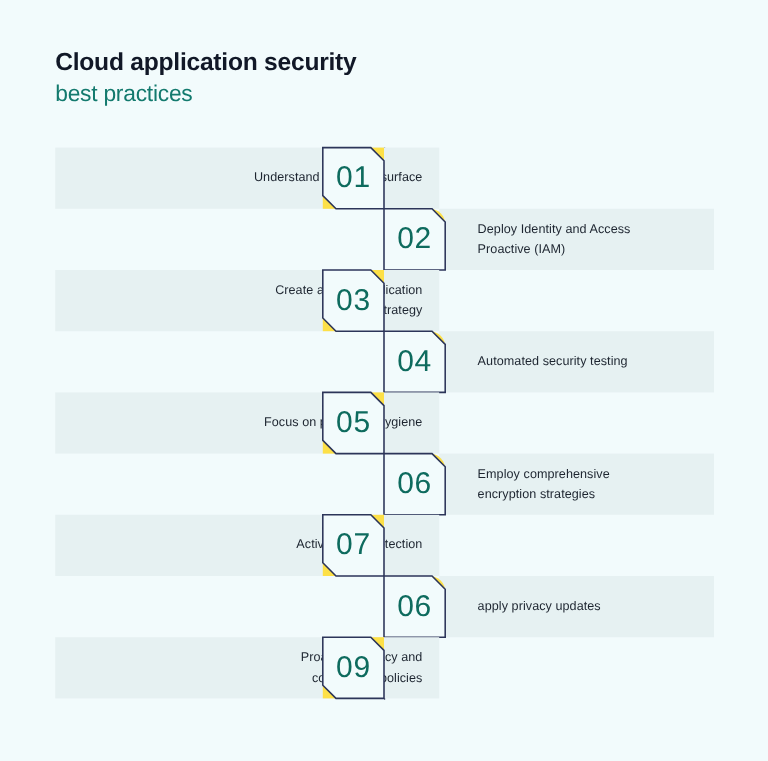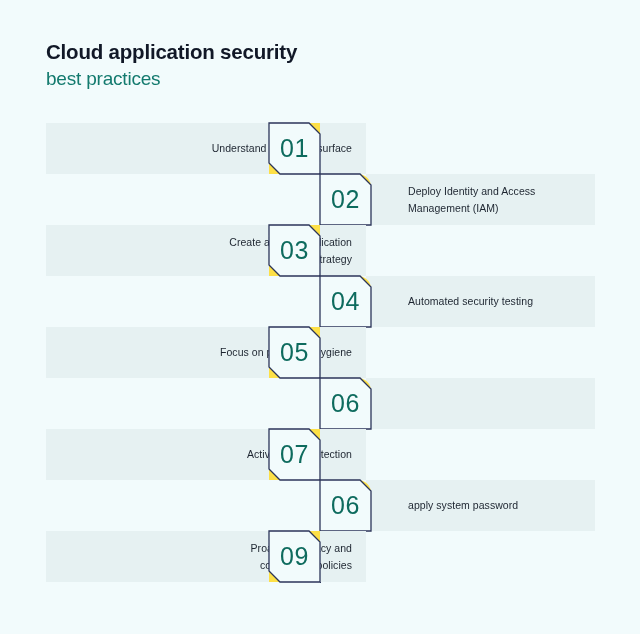--- a/index.html
+++ b/index.html
@@ -87,21 +87,21 @@
     color: #1d2530;
     letter-spacing: 0.05px;
   }
   .step.left .label {
     left: 60px;
     right: 288px;
     text-align: right;
     align-items: flex-end;
   }
   .step.right .label {
-    left: 408px;
+    left: 398px;
     right: 58px;
     text-align: right;
     align-items: flex-start;
   }
   .label .ln {
     display: block;
     white-space: nowrap;
   }
 
   
@@ -169,21 +169,21 @@
           <svg viewBox="0 0 51 51">
             <polygon points="0,0 40,0 51,11 51,51 11,51 0,40" fill="#f2fbfc" stroke="#2c3559" stroke-width="1.3"></polygon>
           </svg>
           <span class="numtext">01</span>
         </div>
       </div>
       <div class="step right">
         <div class="band"></div>
         <div class="label">
           <span class="ln">Deploy Identity and Access</span>
-          <span class="ln">Management (IAM)</span>
+          <span class="ln">Proactive (IAM)</span>
         </div>
         <div class="numbox">
           <svg viewBox="0 0 51 51">
             <polygon points="0,0 40,0 51,11 51,51 0,51" fill="#f2fbfc" stroke="#2c3559" stroke-width="1.3"></polygon>
           </svg>
           <span class="numtext">02</span>
         </div>
       </div>
       <div class="step left">
         <div class="band"></div>
@@ -217,20 +217,24 @@
         </div>
         <div class="numbox">
           <svg viewBox="0 0 51 51">
             <polygon points="0,0 40,0 51,11 51,51 11,51 0,40" fill="#f2fbfc" stroke="#2c3559" stroke-width="1.3"></polygon>
           </svg>
           <span class="numtext">05</span>
         </div>
       </div>
       <div class="step right">
         <div class="band"></div>
+        <div class="label">
+          <span class="ln">Employ comprehensive</span>
+          <span class="ln">encryption strategies</span>
+        </div>
         <div class="numbox">
           <svg viewBox="0 0 51 51">
             <polygon points="0,0 40,0 51,11 51,51 0,51" fill="#f2fbfc" stroke="#2c3559" stroke-width="1.3"></polygon>
           </svg>
           <span class="numtext">06</span>
         </div>
       </div>
       <div class="step left">
         <div class="band"></div>
         <div class="label">
@@ -239,21 +243,21 @@
         <div class="numbox">
           <svg viewBox="0 0 51 51">
             <polygon points="0,0 40,0 51,11 51,51 11,51 0,40" fill="#f2fbfc" stroke="#2c3559" stroke-width="1.3"></polygon>
           </svg>
           <span class="numtext">07</span>
         </div>
       </div>
       <div class="step right">
         <div class="band"></div>
         <div class="label">
-          <span class="ln">apply system password</span>
+          <span class="ln">apply privacy updates</span>
         </div>
         <div class="numbox">
           <svg viewBox="0 0 51 51">
             <polygon points="0,0 40,0 51,11 51,51 0,51" fill="#f2fbfc" stroke="#2c3559" stroke-width="1.3"></polygon>
           </svg>
           <span class="numtext">06</span>
         </div>
       </div>
       <div class="step left">
         <div class="band"></div>

